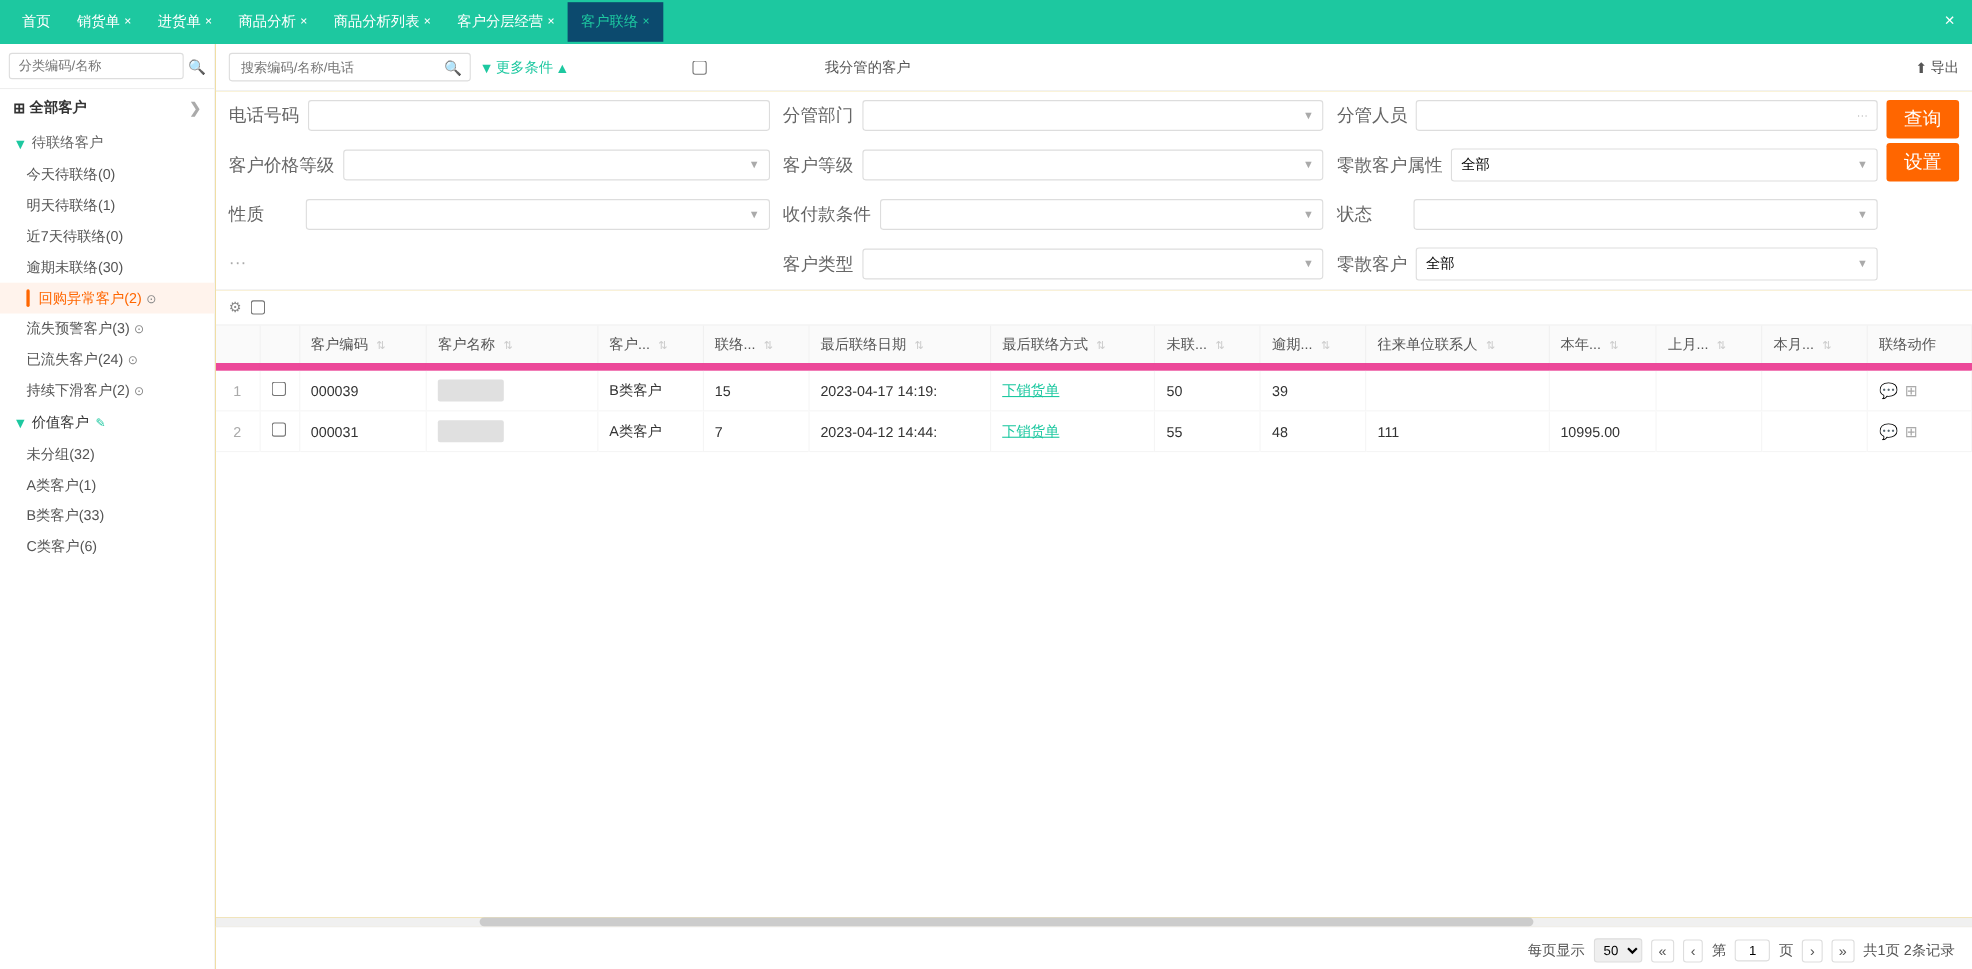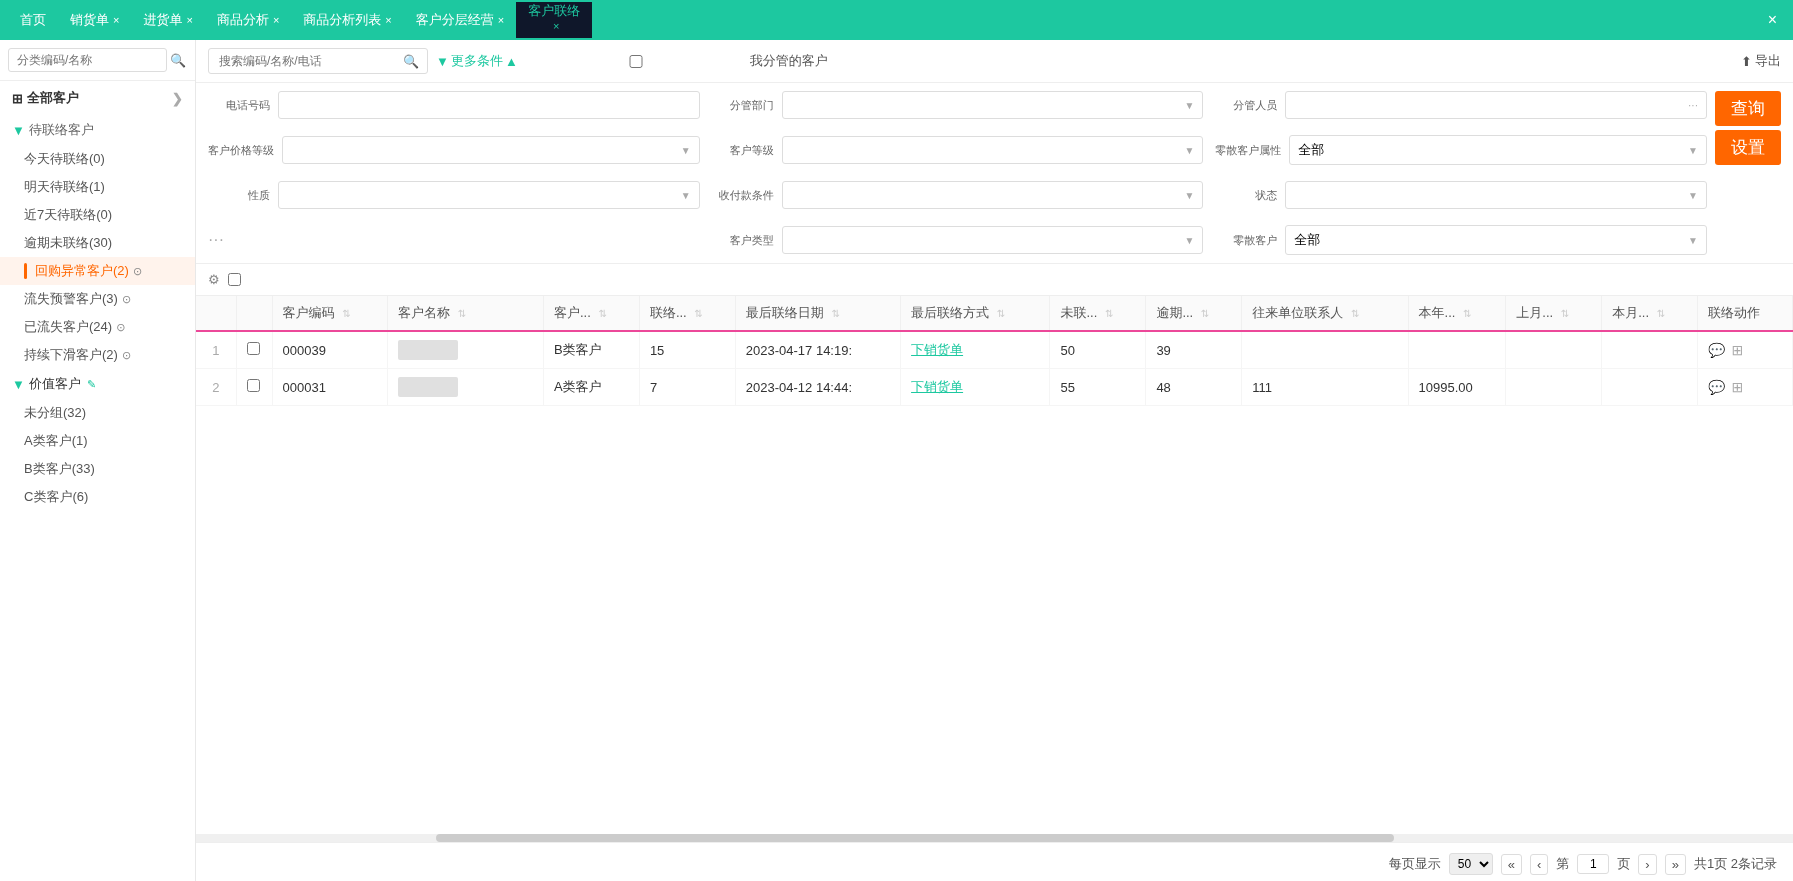--- a/index.html
+++ b/index.html
@@ -18,23 +18,22 @@
       padding: 0 12px;
       height: 36px;
       display: flex;
       align-items: center;
       cursor: pointer;
       color: white;
       font-size: 13px;
       white-space: nowrap;
     }
     .top-nav .nav-item.active {
-      background: #0f172a;
+      background: #0c4a6e;
       color: #1dc8a0;
-      flex-direction: column;
     }
     .top-nav .close-btn {
       margin-left: auto;
       cursor: pointer;
       font-size: 16px;
       padding: 0 8px;
     }
     .nav-close-icon { font-size: 11px; margin-left: 4px; }
 
     
@@ -190,24 +189,23 @@
       margin-bottom: 8px;
     }
     .filter-row:last-child { margin-bottom: 0; }
     .filter-field {
       display: flex;
       align-items: center;
       flex: 1;
     }
     .filter-label {
       color: #666;
-      font-size: 11px;
+      font-size: 16px;
       white-space: nowrap;
       min-width: 70px;
-      text-align: right;
       padding-right: 8px;
     }
     .filter-select {
       flex: 1;
       border: 1px solid #ddd;
       border-radius: 3px;
       padding: 5px 8px;
       font-size: 12px;
       background: white;
       display: flex;
@@ -270,21 +268,21 @@
     }
     .gear-icon { color: #888; cursor: pointer; }
 
     table {
       width: 100%;
       border-collapse: collapse;
       font-size: 12px;
     }
     thead tr {
       background: #fafafa;
-      border-bottom: 2px solid #ec4899;
+      border-bottom: 7px solid #ec4899;
     }
     thead th {
       padding: 8px 10px;
       text-align: left;
       color: #555;
       font-weight: normal;
       white-space: nowrap;
       border-right: 1px solid #f0f0f0;
       position: relative;
     }

